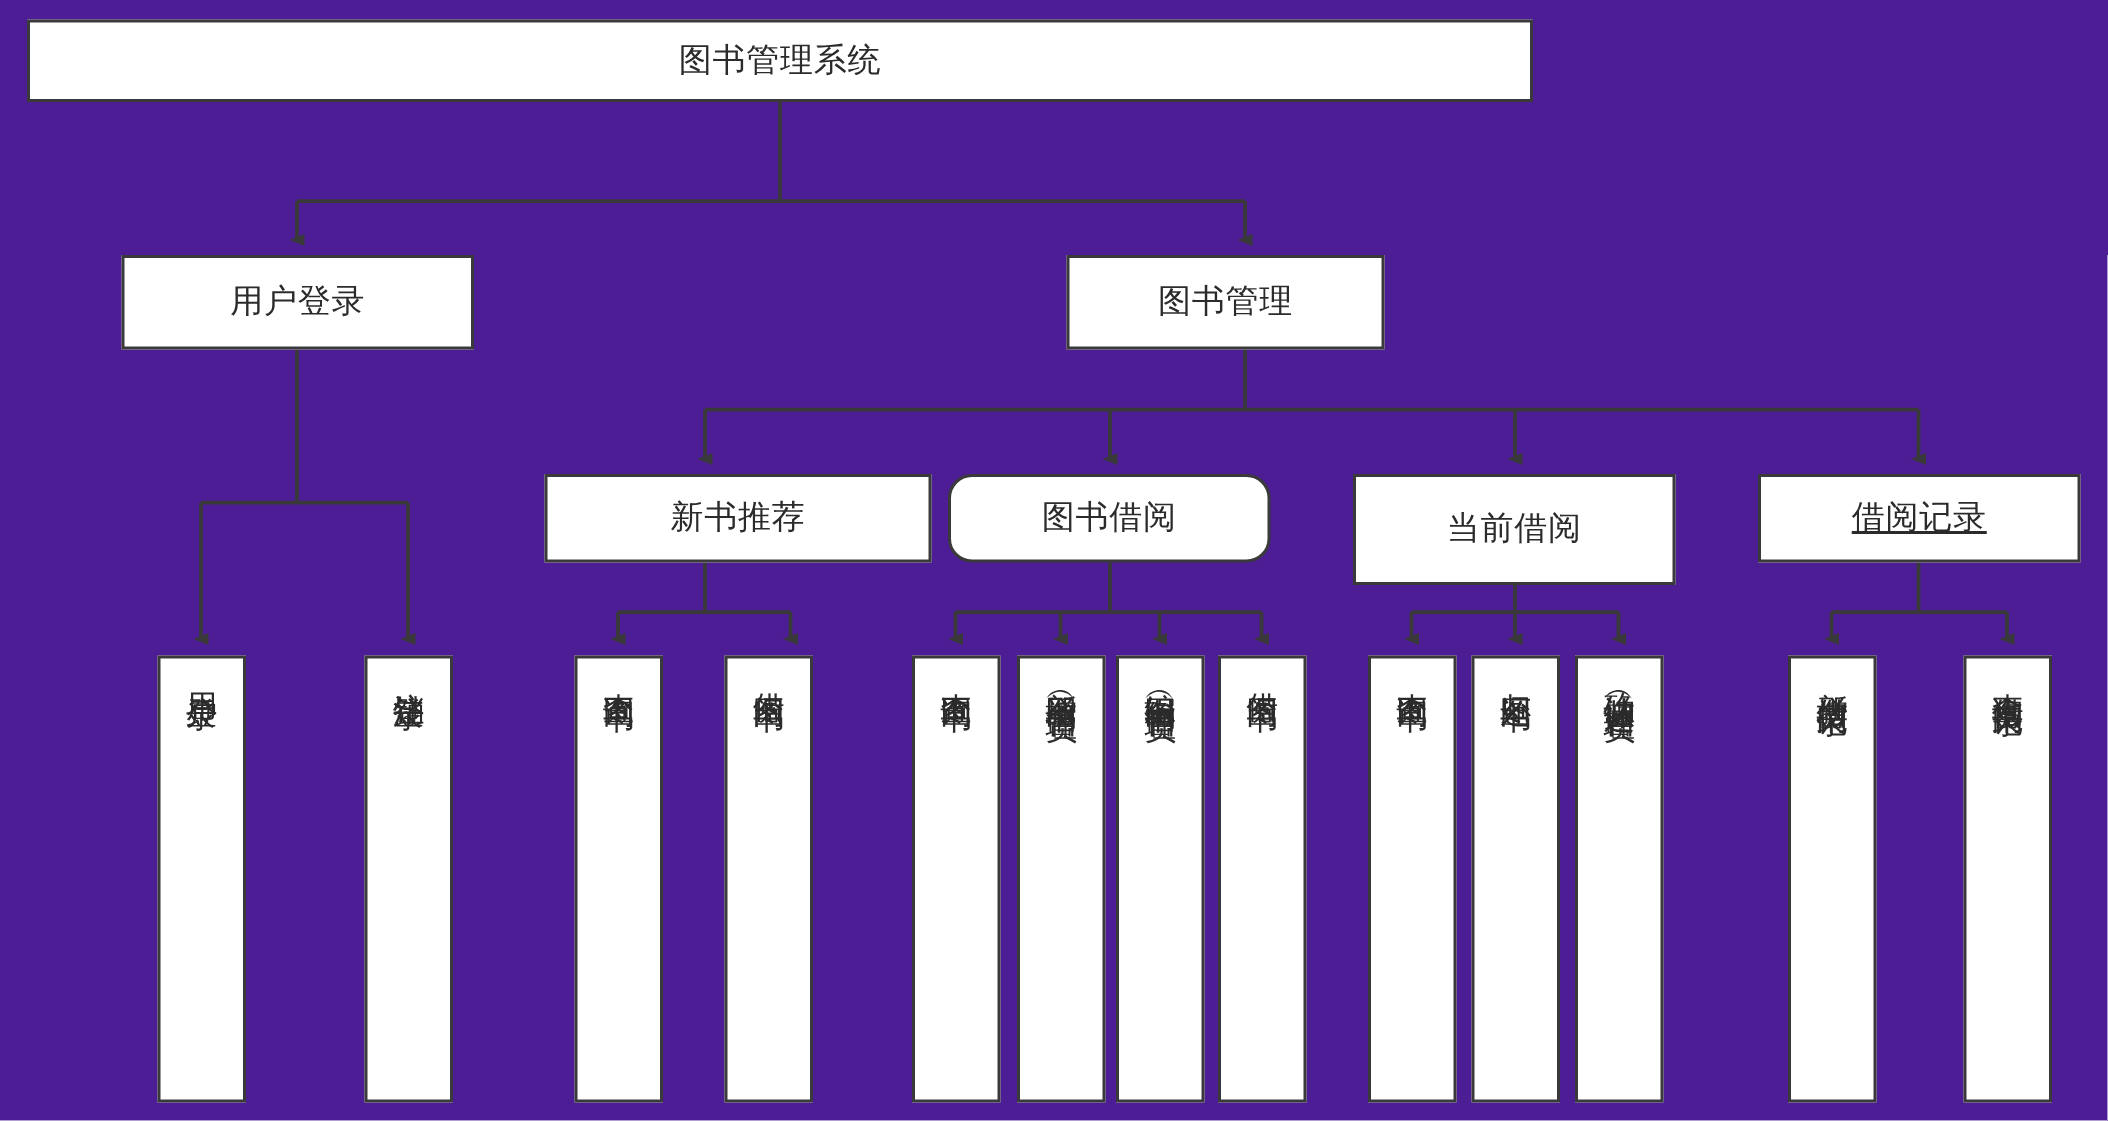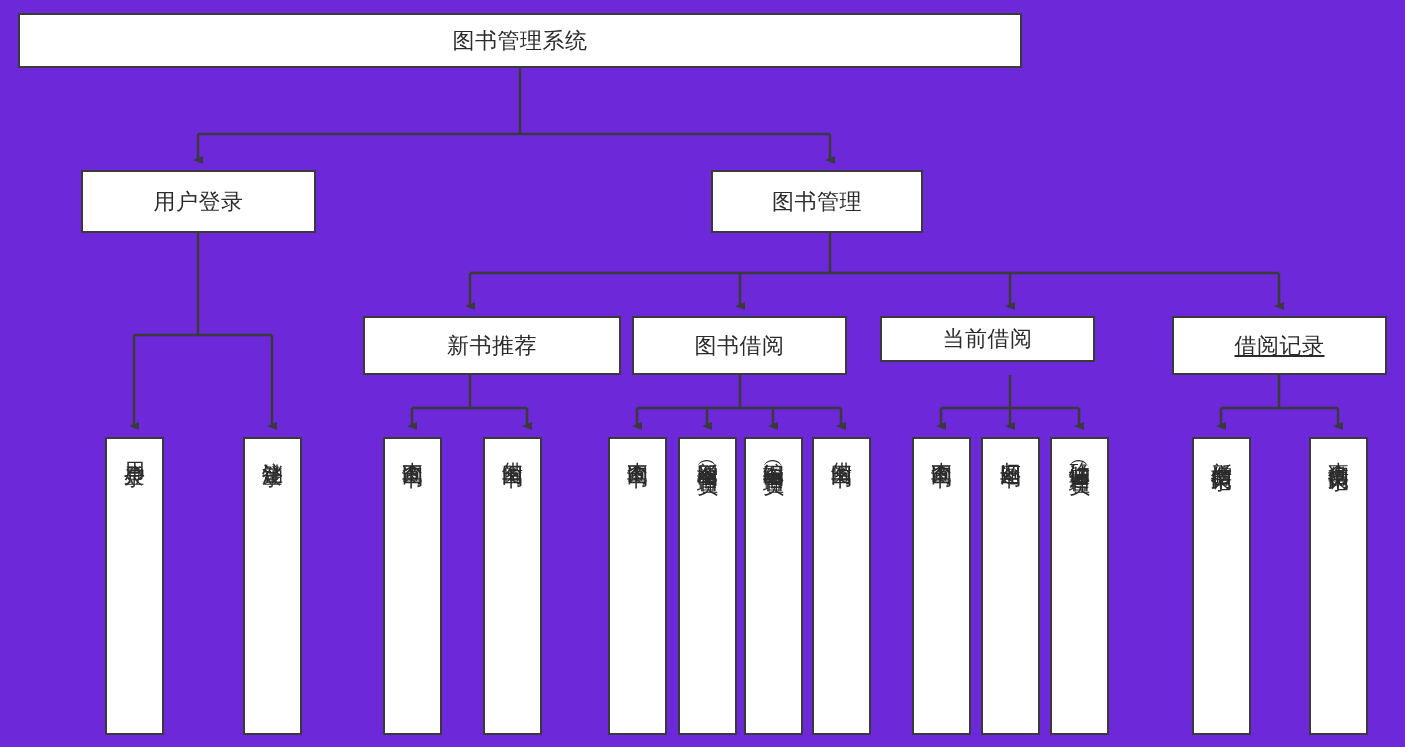--- a/index.html
+++ b/index.html
@@ -7,21 +7,21 @@
     padding: 0;
     background: #ffffff;
   }
   body {
     font-family: "DejaVu Sans", "Liberation Sans", sans-serif;
   }
   #canvas {
     position: relative;
     width: 1405px;
     height: 747px;
-    background: #6d28d9;
+    background: #4c1d95;
     overflow: hidden;
   }
   svg.edges {
     position: absolute;
     left: 0;
     top: 0;
     width: 1405px;
     height: 747px;
     pointer-events: none;
   }
@@ -131,24 +131,24 @@
   <div class="node horizontal" style="left:81px; top:170px; width:235px; height:63px;">
     <span class="node-label">用户登录</span>
   </div>
   <div class="node horizontal" style="left:711px; top:170px; width:212px; height:63px;">
     <span class="node-label">图书管理</span>
   </div>
 
   <div class="node horizontal" style="left:363px; top:316px; width:258px; height:59px;">
     <span class="node-label">新书推荐</span>
   </div>
-  <div class="node horizontal" style="left:632px; top:316px; width:215px; height:59px;">
+  <div class="node horizontal" style="left:632px; top:316px; width:215px; height:59px;border-radius:16px;">
     <span class="node-label">图书借阅</span>
   </div>
-  <div class="node horizontal" style="left:880px; top:316px; width:215px; height:46px;">
+  <div class="node horizontal" style="left:902px; top:316px; width:215px; height:74px;">
     <span class="node-label">当前借阅</span>
   </div>
   <div class="node horizontal" style="left:1172px; top:316px; width:215px; height:59px;text-decoration:underline;">
     <span class="node-label">借阅记录</span>
   </div>
 
   <div class="node vertical" style="left:105px; top:437px; width:59px; height:298px;">
     <span class="node-label">用户登录</span>
   </div>
   <div class="node vertical" style="left:243px; top:437px; width:59px; height:298px;">

